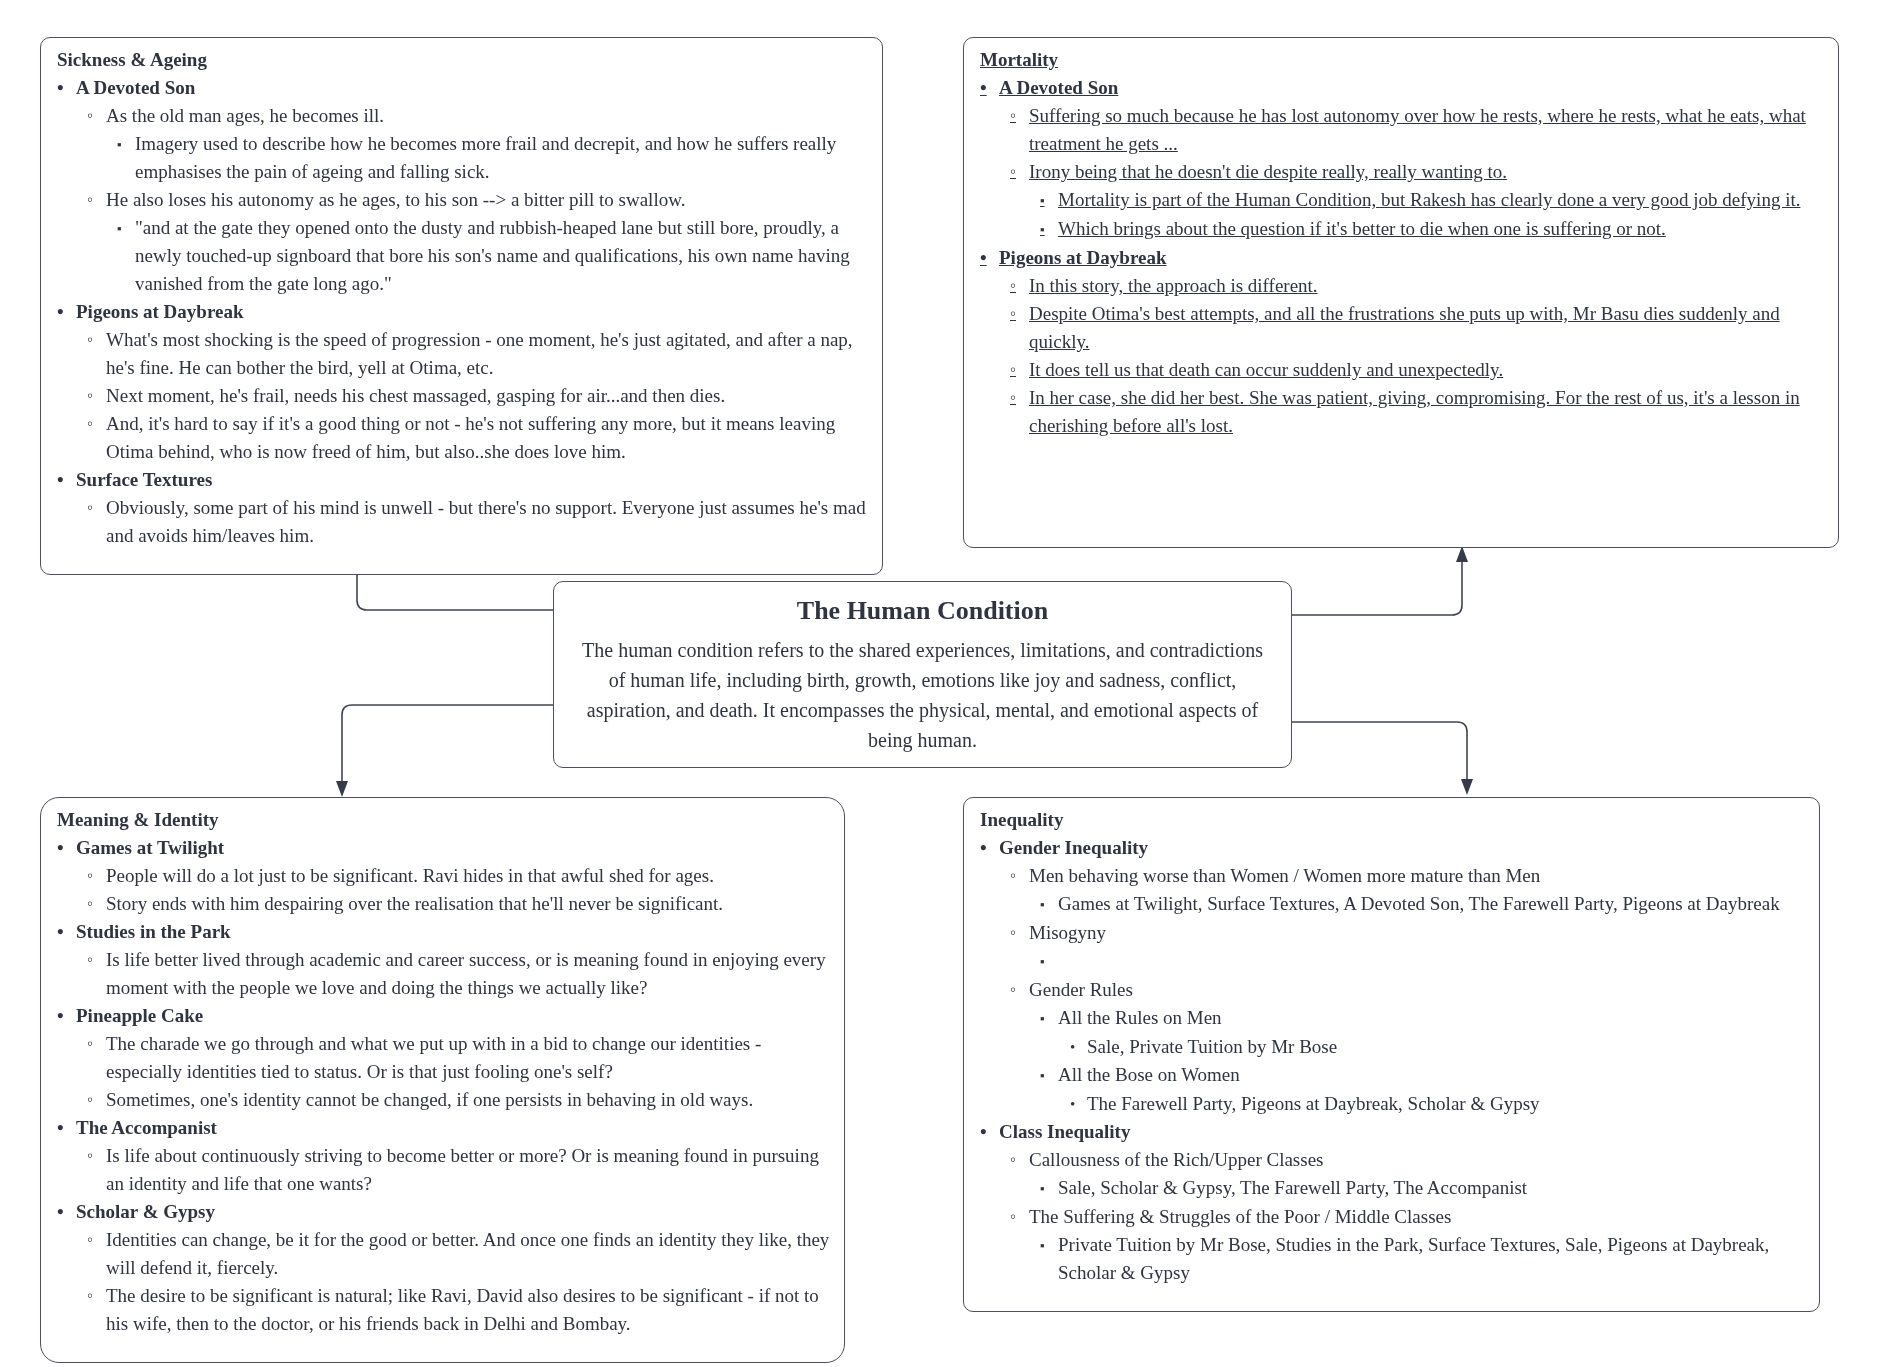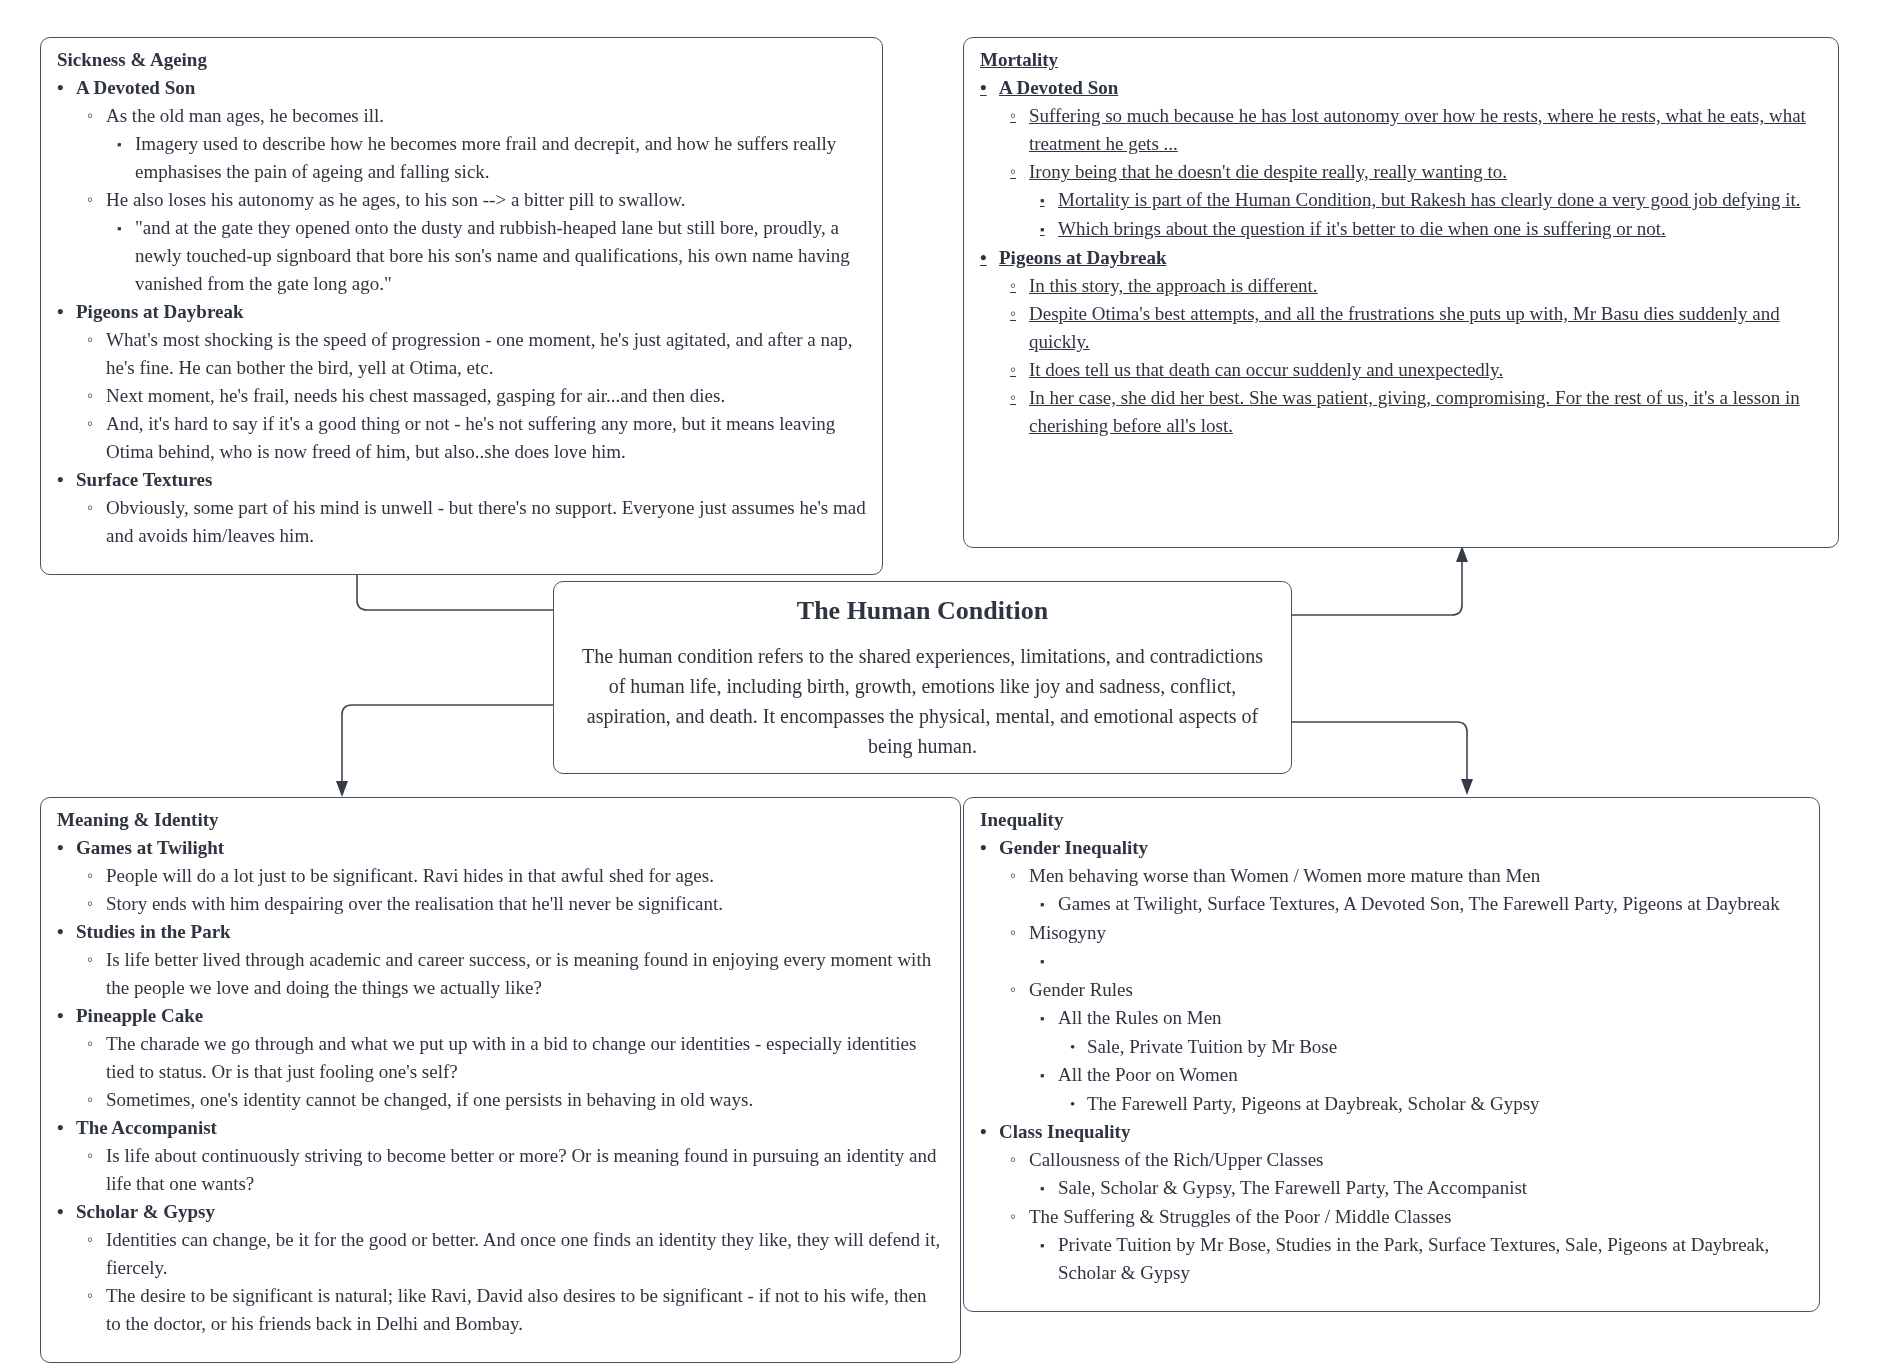--- a/index.html
+++ b/index.html
@@ -51,34 +51,34 @@
   .item.l1 { padding-left: 6px; font-weight: bold; }
   .item.l2 { padding-left: 36px; }
   .item.l3 { padding-left: 66px; }
   .item.l4 { padding-left: 96px; }
   .item.l2 .marker { font-size: 17px; }
   .item.l3 .marker { font-size: 13px; width: 18px; padding-top: 1px; }
   .item.l4 .marker { font-size: 15px; width: 17px; }
 
   #box-sickness   { left: 40px;  top: 37px;  width: 843px; min-height: 511px; }
   #box-mortality  { left: 963px; top: 37px;  width: 876px; min-height: 511px; text-decoration: underline; }
-  #box-meaning    { left: 40px;  top: 797px; width: 921px; min-height: 528px; }
+  #box-meaning    { left: 40px;  top: 797px; width: 805px; min-height: 528px; border-radius: 19px; }
   #box-inequality { left: 963px; top: 797px; width: 857px; min-height: 502px; }
 
   #box-center {
     left: 553px; top: 581px;
     width: 739px; min-height: 178px;
     padding: 10px 22px 12px 22px;
     text-align: center;
   }
   #box-center .center-title {
     font-size: 26px;
     font-weight: bold;
     line-height: 34px;
-    margin: 2px 0 13px 0;
+    margin: 2px 0 7px 0;
   }
   #box-center .center-desc {
     font-size: 20px;
     line-height: 30px;
   }
 </style>
 </head>
 <body>
 
 <svg id="connectors" viewBox="0 0 1880 1367" xmlns="http://www.w3.org/2000/svg">
@@ -284,21 +284,21 @@
       <div class="item l3">
         <span class="marker">▪</span>
         <span class="txt">All the Rules on Men</span>
       </div>
       <div class="item l4">
         <span class="marker">•</span>
         <span class="txt">Sale, Private Tuition by Mr Bose</span>
       </div>
       <div class="item l3">
         <span class="marker">▪</span>
-        <span class="txt">All the Poor on Women</span>
+        <span class="txt">All the Bose on Women</span>
       </div>
       <div class="item l4">
         <span class="marker">•</span>
         <span class="txt">The Farewell Party, Pigeons at Daybreak, Scholar &amp; Gypsy</span>
       </div>
       <div class="item l1">
         <span class="marker">•</span>
         <span class="txt">Class Inequality</span>
       </div>
       <div class="item l2">

